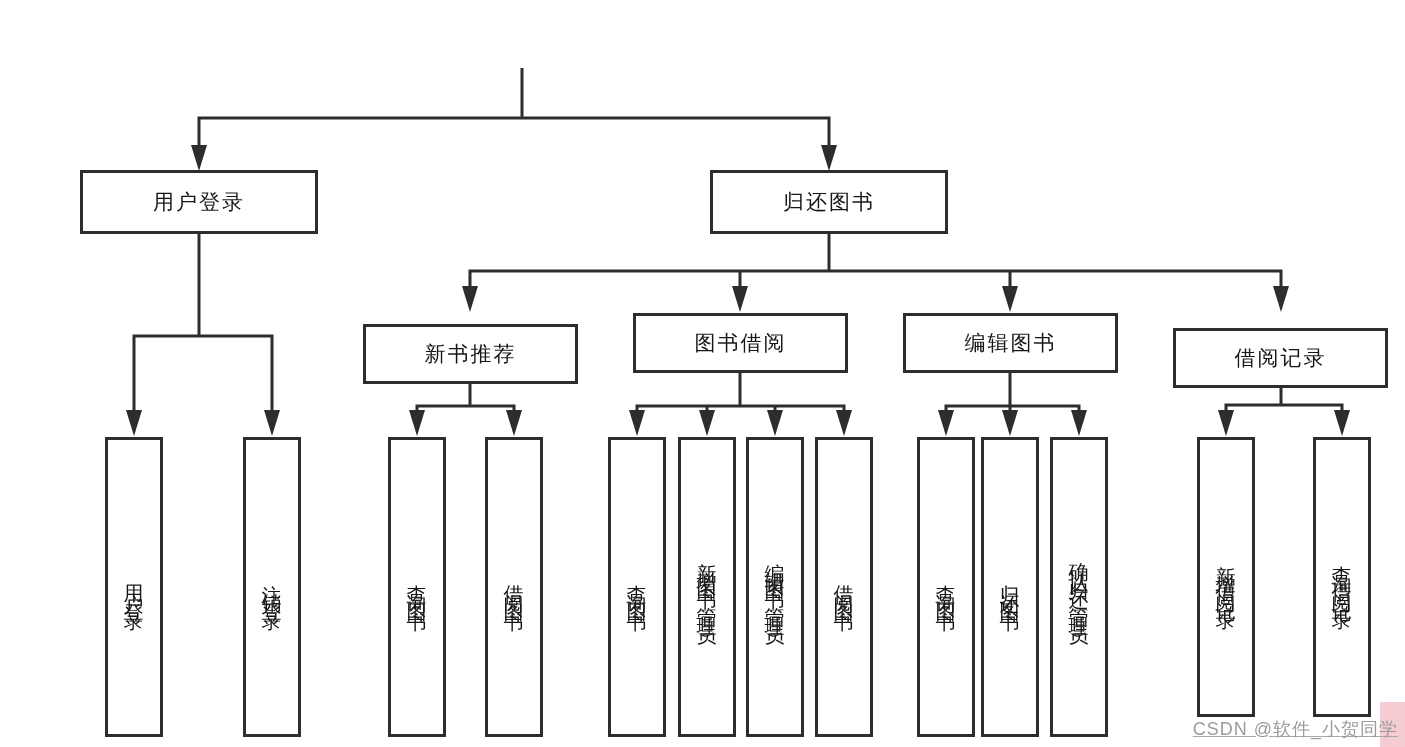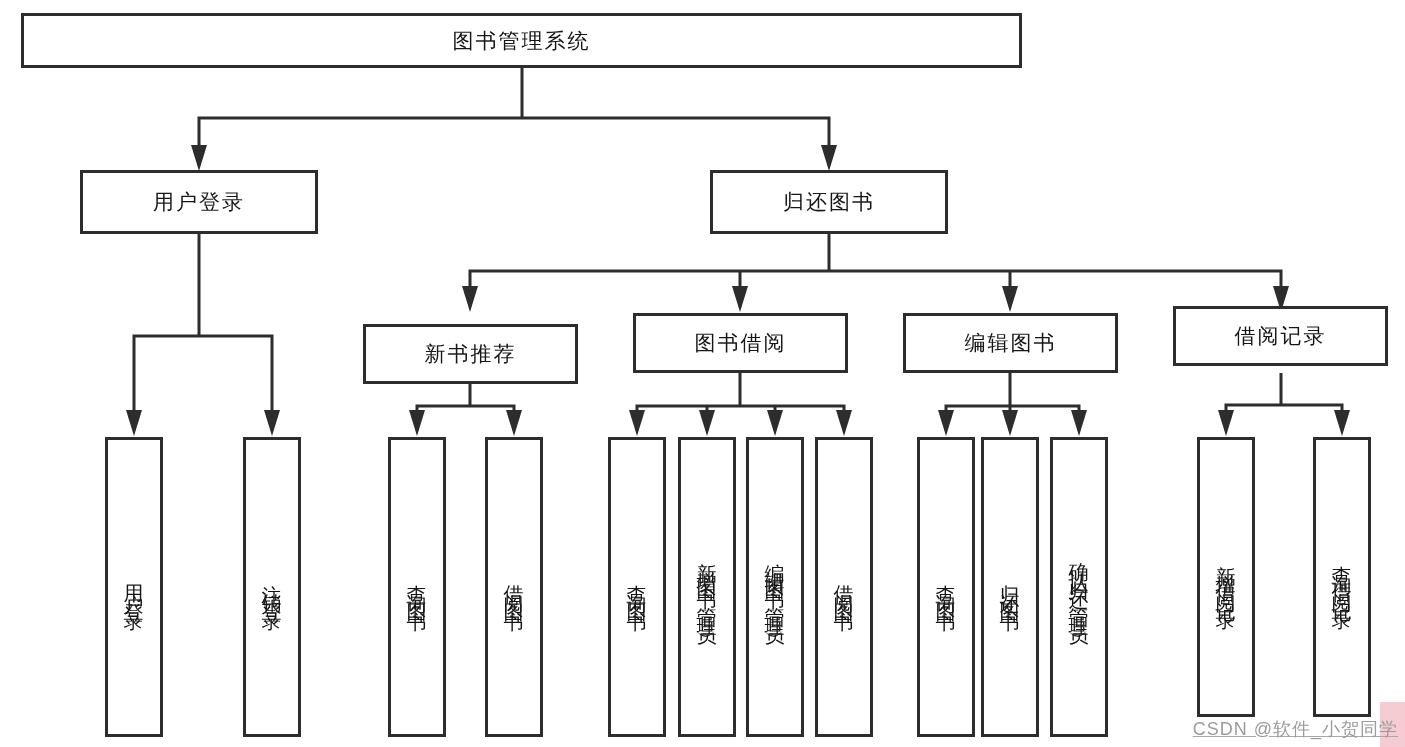--- a/index.html
+++ b/index.html
@@ -81,29 +81,28 @@
       <polygon points="767,410 783,410 775,436"></polygon>
       <polygon points="836,410 852,410 844,436"></polygon>
       <polygon points="938,410 954,410 946,436"></polygon>
       <polygon points="1002,410 1018,410 1010,436"></polygon>
       <polygon points="1071,410 1087,410 1079,436"></polygon>
       <polygon points="1218,410 1234,410 1226,436"></polygon>
       <polygon points="1334,410 1350,410 1342,436"></polygon>
     </g>
   </svg>
 
-  <div class="box" style="left:21px;top:13px;width:1001px;height:55px;">图书管理系统</div>
 
   <div class="box" style="left:80px;top:170px;width:238px;height:64px;">用户登录</div>
   <div class="box" style="left:710px;top:170px;width:238px;height:64px;">归还图书</div>
 
   <div class="box" style="left:363px;top:324px;width:215px;height:60px;">新书推荐</div>
   <div class="box" style="left:633px;top:313px;width:215px;height:60px;">图书借阅</div>
   <div class="box" style="left:903px;top:313px;width:215px;height:60px;">编辑图书</div>
-  <div class="box" style="left:1173px;top:306px;width:215px;height:60px;">借阅记录</div>
+  <div class="box" style="left:1173px;top:328px;width:215px;height:60px;">借阅记录</div>
 
   <div class="vbox" style="left:105px;">
     <span class="vtext">用户登录</span>
   </div>
   <div class="vbox" style="left:243px;">
     <span class="vtext">注销登录</span>
   </div>
 
   <div class="vbox" style="left:388px;">
     <span class="vtext">查询图书</span>

